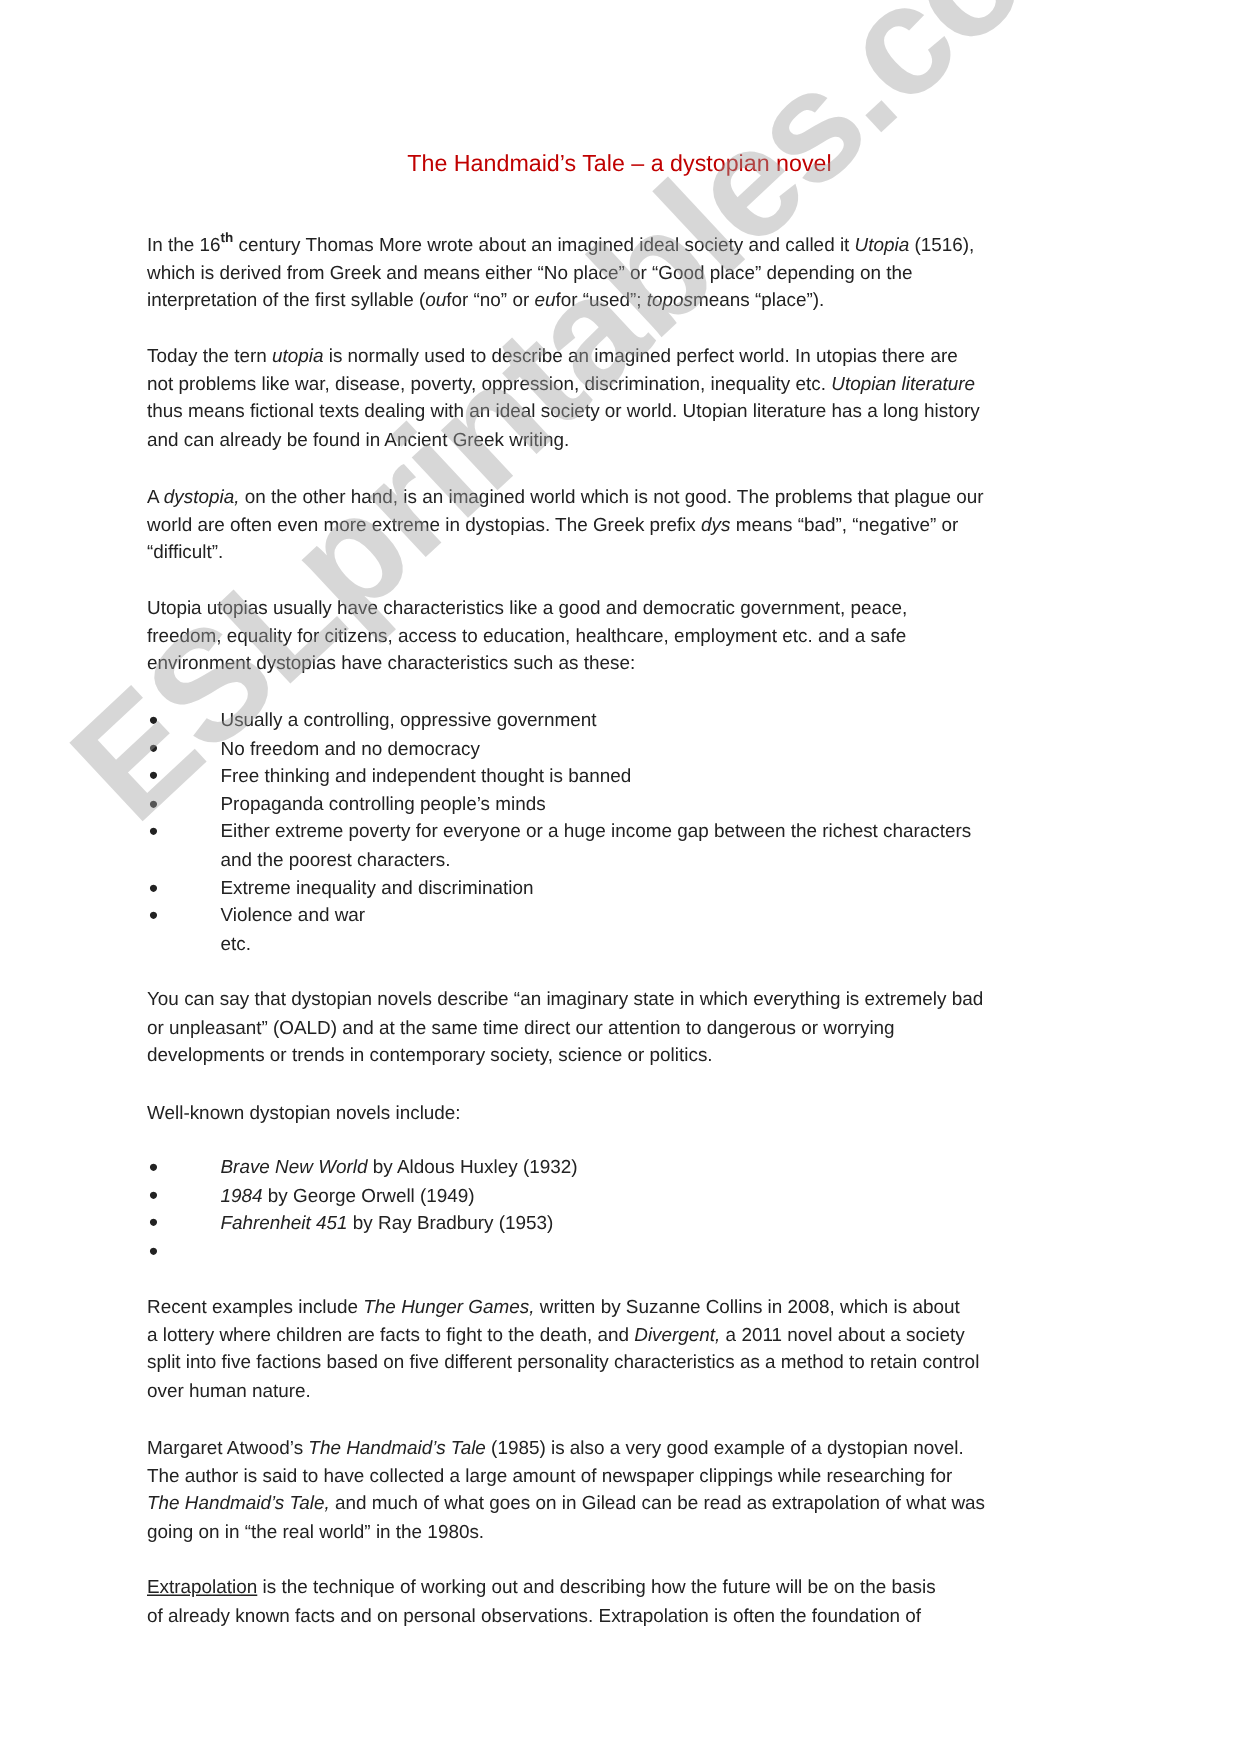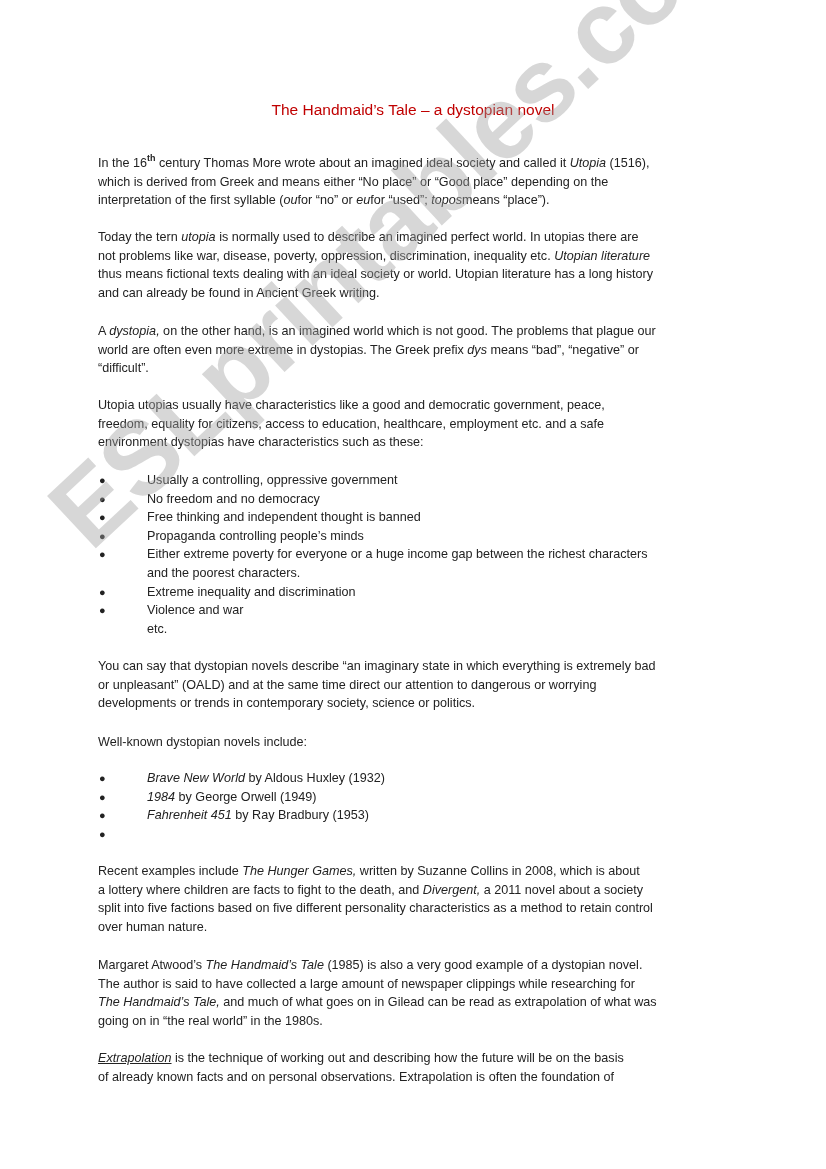--- a/index.html
+++ b/index.html
@@ -14,21 +14,21 @@
       color: #c00000; font-size: 15.5px; line-height: 20px;
     }
     .block { position: absolute; left: 98px; width: 640px; }
     .p { margin: 0; white-space: nowrap; }
     .bul { position: absolute; left: 98px; width: 640px; }
     .bul .row { position: relative; height: 18.6px; white-space: nowrap; }
     .bul .dot { position: absolute; left: 1px; top: 0; font-size: 11px; }
     .bul .txt { position: absolute; left: 49px; top: 0; }
     i { }
     sup { font-size: 9px; line-height: 0; vertical-align: 6px; font-weight: bold; margin-top: 44px; }
-    .u { text-decoration: underline; font-style: italic; }
+    .u { text-decoration: underline; }
     .wm {
       position: absolute; left: 60px; top: 520px; width: 780px;
       transform: rotate(-43deg); transform-origin: 0 0;
       font-family: "Liberation Sans", "DejaVu Sans", sans-serif;
       font-weight: bold; font-size: 104px; color: rgba(160,160,160,0.42);
       white-space: nowrap; pointer-events: none; letter-spacing: -2px;
     }
   </style>
 </head>
 <body>

